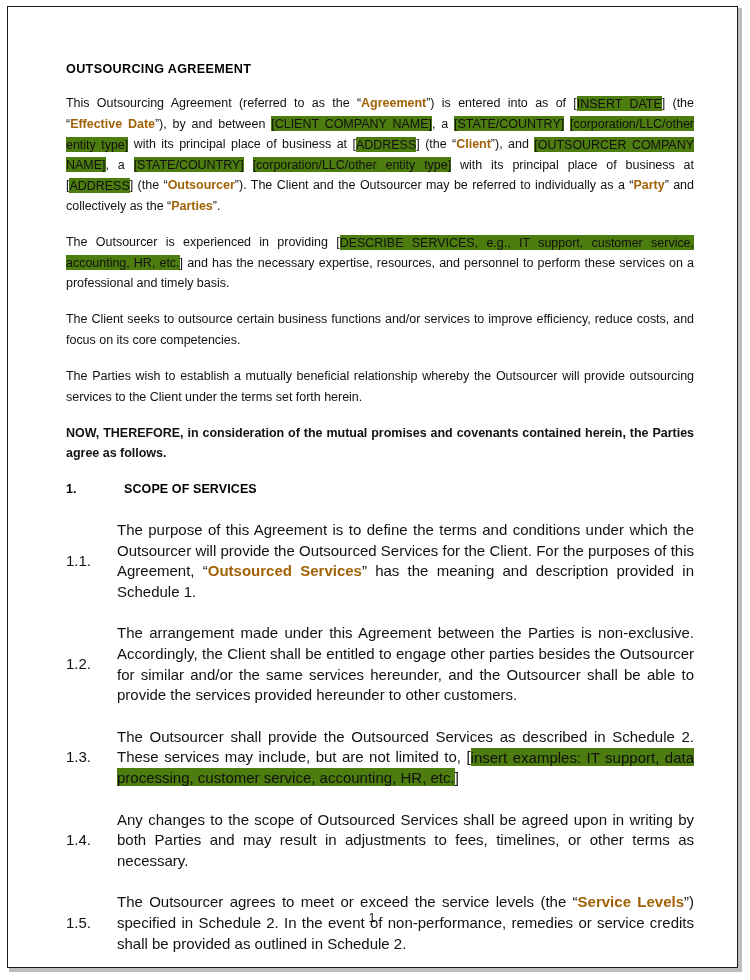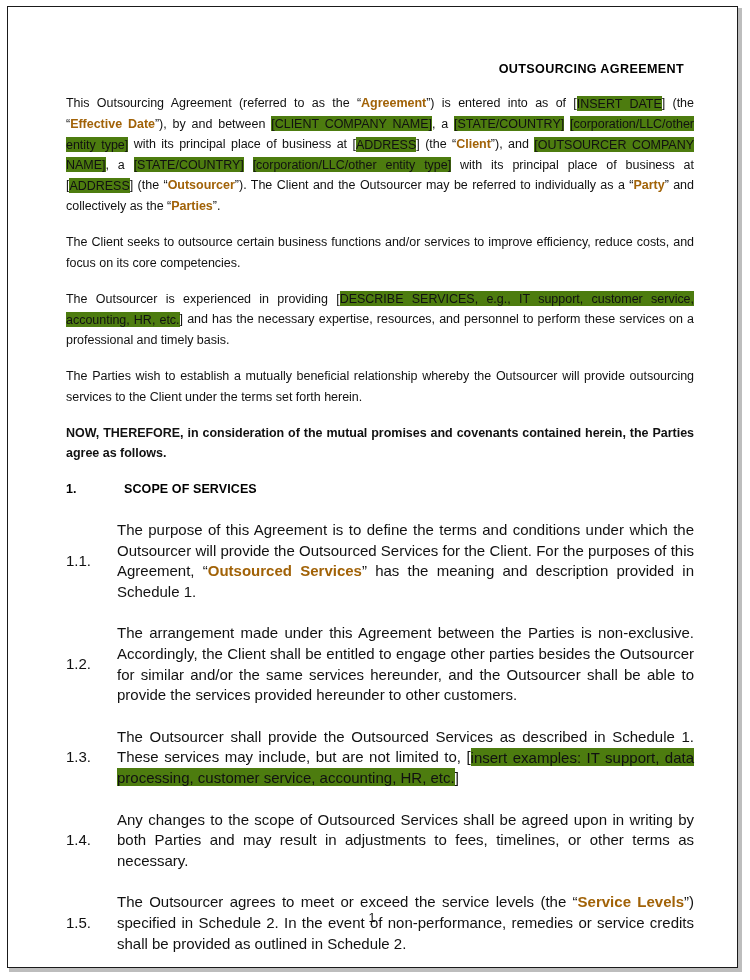--- a/index.html
+++ b/index.html
@@ -39,21 +39,21 @@
   .content {
     position: absolute;
     left: 0;
     top: 0;
     width: 100%;
     height: 100%;
     padding: 62px 56px 0 66px;
     z-index: 2;
   }
   .doc-title {
-    text-align: right;
+    text-align: left;
     font-weight: bold;
     font-size: 12.6px;
     letter-spacing: 0.35px;
     color: #000;
     margin: 0 0 17px 0;
     padding-right: 10px;
   }
   p.body-para {
     margin: 0 0 15.5px 0;
     font-size: 12.5px;
@@ -118,23 +118,23 @@
 
   <div class="page-shadow"></div>
   <div class="page-sheet"></div>
 
   <div class="content">
 
     <div class="doc-title">OUTSOURCING AGREEMENT</div>
 
     <p class="body-para"><span>This Outsourcing Agreement (referred to as the “</span><b>Agreement</b><span>”) is entered into as of [</span><span class="hl">INSERT DATE</span><span>] (the “</span><b>Effective Date</b><span>”), by and between </span><span class="hl">[CLIENT COMPANY NAME]</span><span>, a </span><span class="hl">[STATE/COUNTRY]</span><span> </span><span class="hl">[corporation/LLC/other entity type]</span><span> with its principal place of business at [</span><span class="hl">ADDRESS</span><span>] (the “</span><b>Client</b><span>”), and </span><span class="hl">[OUTSOURCER COMPANY NAME]</span><span>, a </span><span class="hl">[STATE/COUNTRY]</span><span> </span><span class="hl">[corporation/LLC/other entity type]</span><span> with its principal place of business at [</span><span class="hl">ADDRESS</span><span>] (the “</span><b>Outsourcer</b><span>”). The Client and the Outsourcer may be referred to individually as a “</span><b>Party</b><span>” and collectively as the “</span><b>Parties</b><span>”.</span></p>
 
+    <p class="body-para"><span>The Outsourcer is experienced in providing [</span><span class="hl">DESCRIBE SERVICES, e.g., IT support, customer service, accounting, HR, etc.</span><span>] and has the necessary expertise, resources, and personnel to perform these services on a professional and timely basis.</span></p>
+
     <p class="body-para">The Client seeks to outsource certain business functions and/or services to improve efficiency, reduce costs, and focus on its core competencies.</p>
-
-    <p class="body-para"><span>The Outsourcer is experienced in providing [</span><span class="hl">DESCRIBE SERVICES, e.g., IT support, customer service, accounting, HR, etc.</span><span>] and has the necessary expertise, resources, and personnel to perform these services on a professional and timely basis.</span></p>
 
     <p class="body-para">The Parties wish to establish a mutually beneficial relationship whereby the Outsourcer will provide outsourcing services to the Client under the terms set forth herein.</p>
 
     <p class="body-para" style="font-weight:bold;">NOW, THEREFORE, in consideration of the mutual promises and covenants contained herein, the Parties agree as follows.</p>
 
     <div class="section-head">
       <span class="sec-num">1.</span>
       <span class="sec-title">SCOPE OF SERVICES</span>
     </div>
 
@@ -143,21 +143,21 @@
       <span class="cl-text"><span>The purpose of this Agreement is to define the terms and conditions under which the Outsourcer will provide the Outsourced Services for the Client. For the purposes of this Agreement, “</span><b>Outsourced Services</b><span>” has the meaning and description provided in Schedule 1.</span></span>
     </div>
 
     <div class="clause">
       <span class="cl-num">1.2.</span>
       <span class="cl-text">The arrangement made under this Agreement between the Parties is non-exclusive. Accordingly, the Client shall be entitled to engage other parties besides the Outsourcer for similar and/or the same services hereunder, and the Outsourcer shall be able to provide the services provided hereunder to other customers.</span>
     </div>
 
     <div class="clause">
       <span class="cl-num">1.3.</span>
-      <span class="cl-text"><span>The Outsourcer shall provide the Outsourced Services as described in Schedule 1. These services may include, but are not limited to, [</span><span class="hl">insert examples: IT support, data processing, customer service, accounting, HR, etc.</span><span>]</span></span>
+      <span class="cl-text"><span>The Outsourcer shall provide the Outsourced Services as described in Schedule 2. These services may include, but are not limited to, [</span><span class="hl">insert examples: IT support, data processing, customer service, accounting, HR, etc.</span><span>]</span></span>
     </div>
 
     <div class="clause">
       <span class="cl-num">1.4.</span>
       <span class="cl-text">Any changes to the scope of Outsourced Services shall be agreed upon in writing by both Parties and may result in adjustments to fees, timelines, or other terms as necessary.</span>
     </div>
 
     <div class="clause">
       <span class="cl-num">1.5.</span>
       <span class="cl-text"><span>The Outsourcer agrees to meet or exceed the service levels (the “</span><b>Service Levels</b><span>”) specified in Schedule 2. In the event of non-performance, remedies or service credits shall be provided as outlined in Schedule 2.</span></span>

